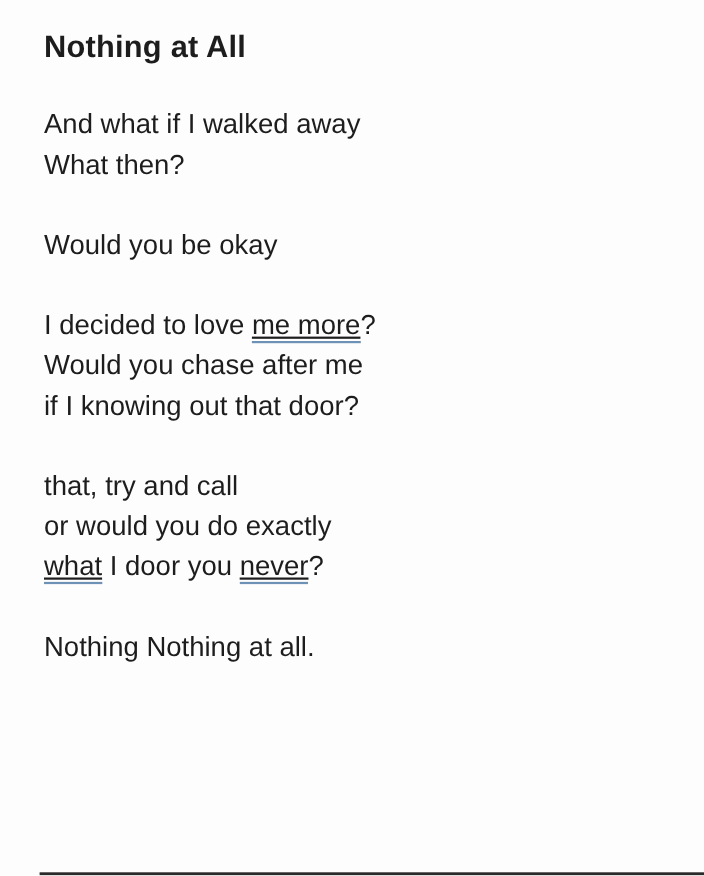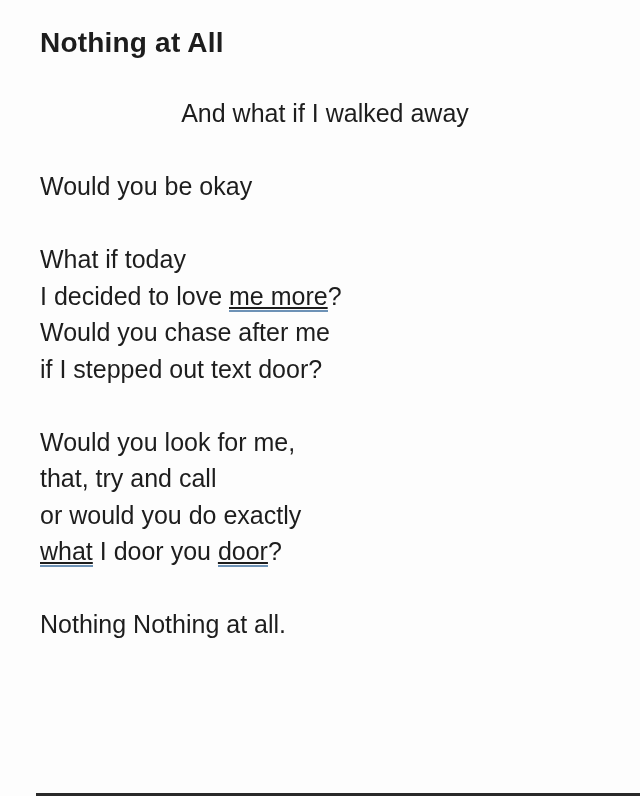--- a/index.html
+++ b/index.html
@@ -23,21 +23,20 @@
     font-size: 28px;
     font-weight: 700;
     line-height: 36px;
     letter-spacing: 0.2px;
   }
   .stanza {
     margin: 36.5px 0 0 0;
   }
   .stanza:first-of-type {
     margin-top: 34px;
-    text-align: center;
   }
   .line {
     font-size: 25px;
     line-height: 36.5px;
     font-weight: 400;
     white-space: nowrap;
   }
   .u {
     border-bottom: 2px solid var(--underline, #6d92b6);
     padding-bottom: 0px;
@@ -53,34 +52,33 @@
   }
 </style>
 </head>
 <body>
 
 <div class="page" style="--bg: #fdfdfd; --text: #1d1d1d; --underline: #6d92b6; --rule: #2a2a2a;">
   <h1 class="title">Nothing at All</h1>
   <div id="stanzas">
       <div class="stanza">
         <div class="line"><span>And what if I walked away</span></div>
+        <div class="line"><span>What then?</span></div>
       </div>
       <div class="stanza">
         <div class="line"><span>Would you be okay</span></div>
       </div>
       <div class="stanza">
-        <div class="line"><span>What if today</span></div>
         <div class="line"><span>I decided to love </span><span class="u">me more</span><span>?</span></div>
         <div class="line"><span>Would you chase after me</span></div>
-        <div class="line"><span>if I stepped out text door?</span></div>
+        <div class="line"><span>if I knowing out that door?</span></div>
       </div>
       <div class="stanza">
-        <div class="line"><span>Would you look for me,</span></div>
         <div class="line"><span>that, try and call</span></div>
         <div class="line"><span>or would you do exactly</span></div>
-        <div class="line"><span class="u">what</span><span> I door you </span><span class="u">door</span><span>?</span></div>
+        <div class="line"><span class="u">what</span><span> I door you </span><span class="u">never</span><span>?</span></div>
       </div>
       <div class="stanza">
         <div class="line"><span>Nothing Nothing at all.</span></div>
       </div>
     </div>
   <div class="bottom-rule"></div>
 </div>
 
 </body></html>

